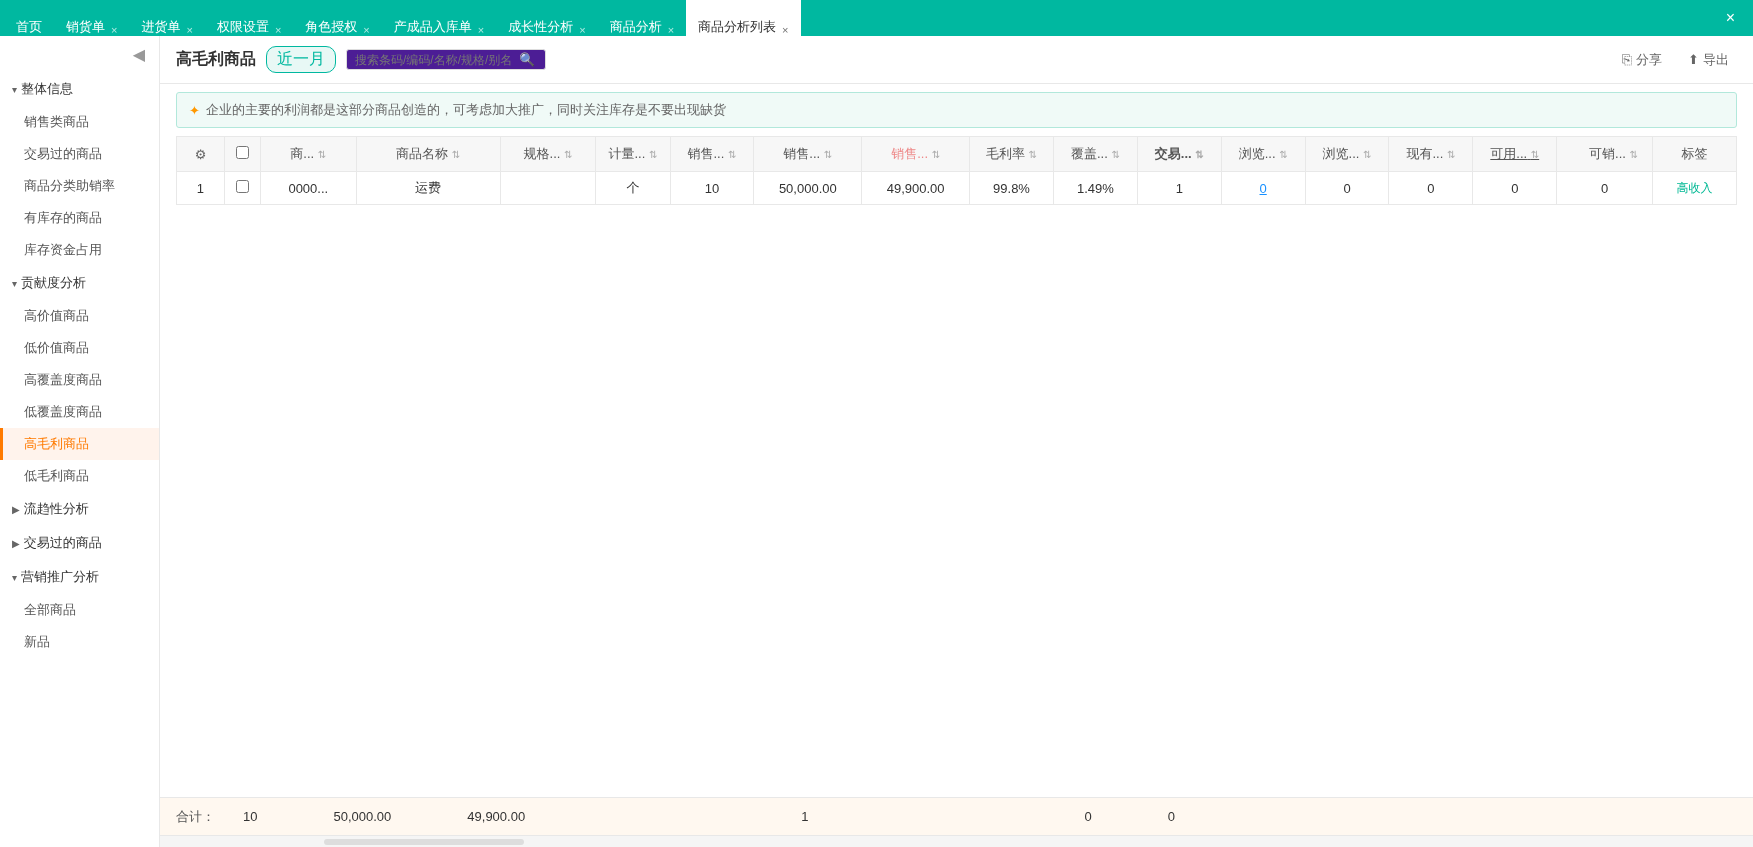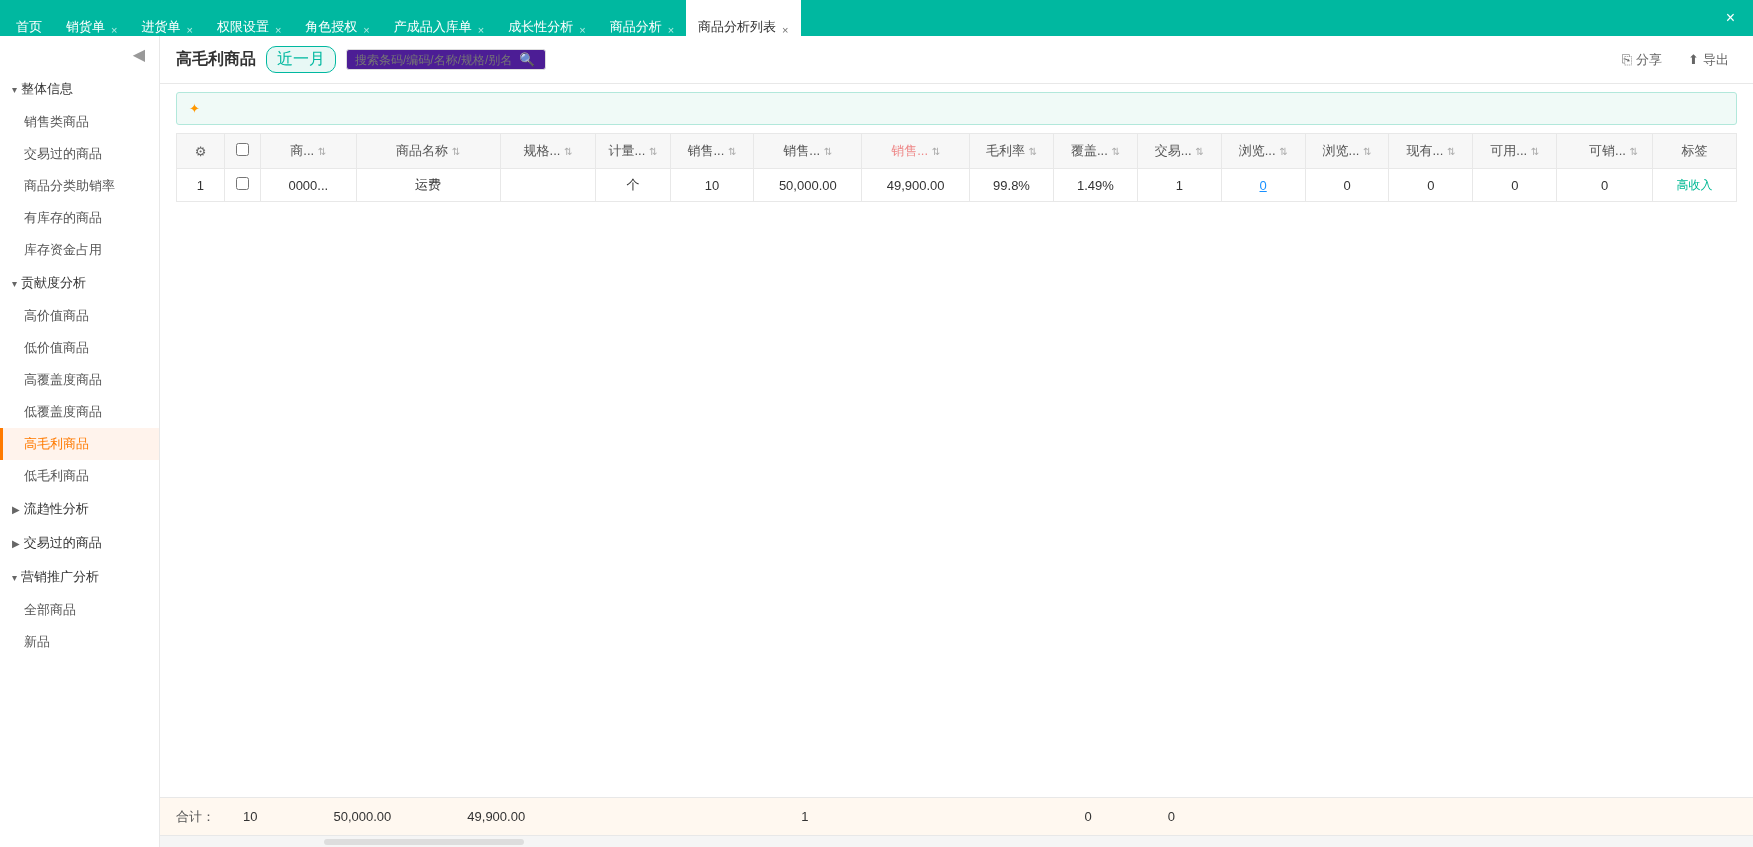--- a/index.html
+++ b/index.html
@@ -237,25 +237,25 @@
     .col-check { width: 30px; }
     .col-code { width: 80px; }
     .col-name { width: 120px; }
     .col-spec { width: 80px; }
     .col-unit { width: 60px; }
     .col-sales-qty { width: 70px; }
     .col-sales-amt { width: 90px; }
     .col-sales-profit { width: 90px; }
     .col-gross-rate { width: 70px; }
     .col-cover { width: 70px; }
-    .col-trade { width: 70px; }
+    .col-trade { width: 70px; font-weight: bold; }
     .col-browse1 { width: 70px; }
     .col-browse2 { width: 70px; }
     .col-stock { width: 70px; }
-    .col-avail { width: 70px; }
+    .col-avail { width: 70px; text-decoration: underline; }
     .col-sell { width: 70px; padding-left: 24px; }
     .col-tag { width: 70px; }
 
     .settings-icon { cursor: pointer; color: #666; }
   </style>
 </head>
 <body>
 
 <div class="top-nav">
   <div class="nav-item">
@@ -385,20 +385,21 @@
         <span>分享</span>
       </div>
       <div class="action-btn">
         <span>⬆</span>
         <span>导出</span>
       </div>
     </div>
 
     <div class="info-bar">
       <span class="info-icon">✦</span>
+      <span>企业的主要的利润都是这部分商品创造的，可考虑加大推广，同时关注库存是不要出现缺货</span>
     </div>
 
     <div class="table-container">
       <table>
         <thead>
           <tr>
             <th class="col-num">
               <span class="settings-icon">⚙</span>
             </th>
             <th class="col-check">

